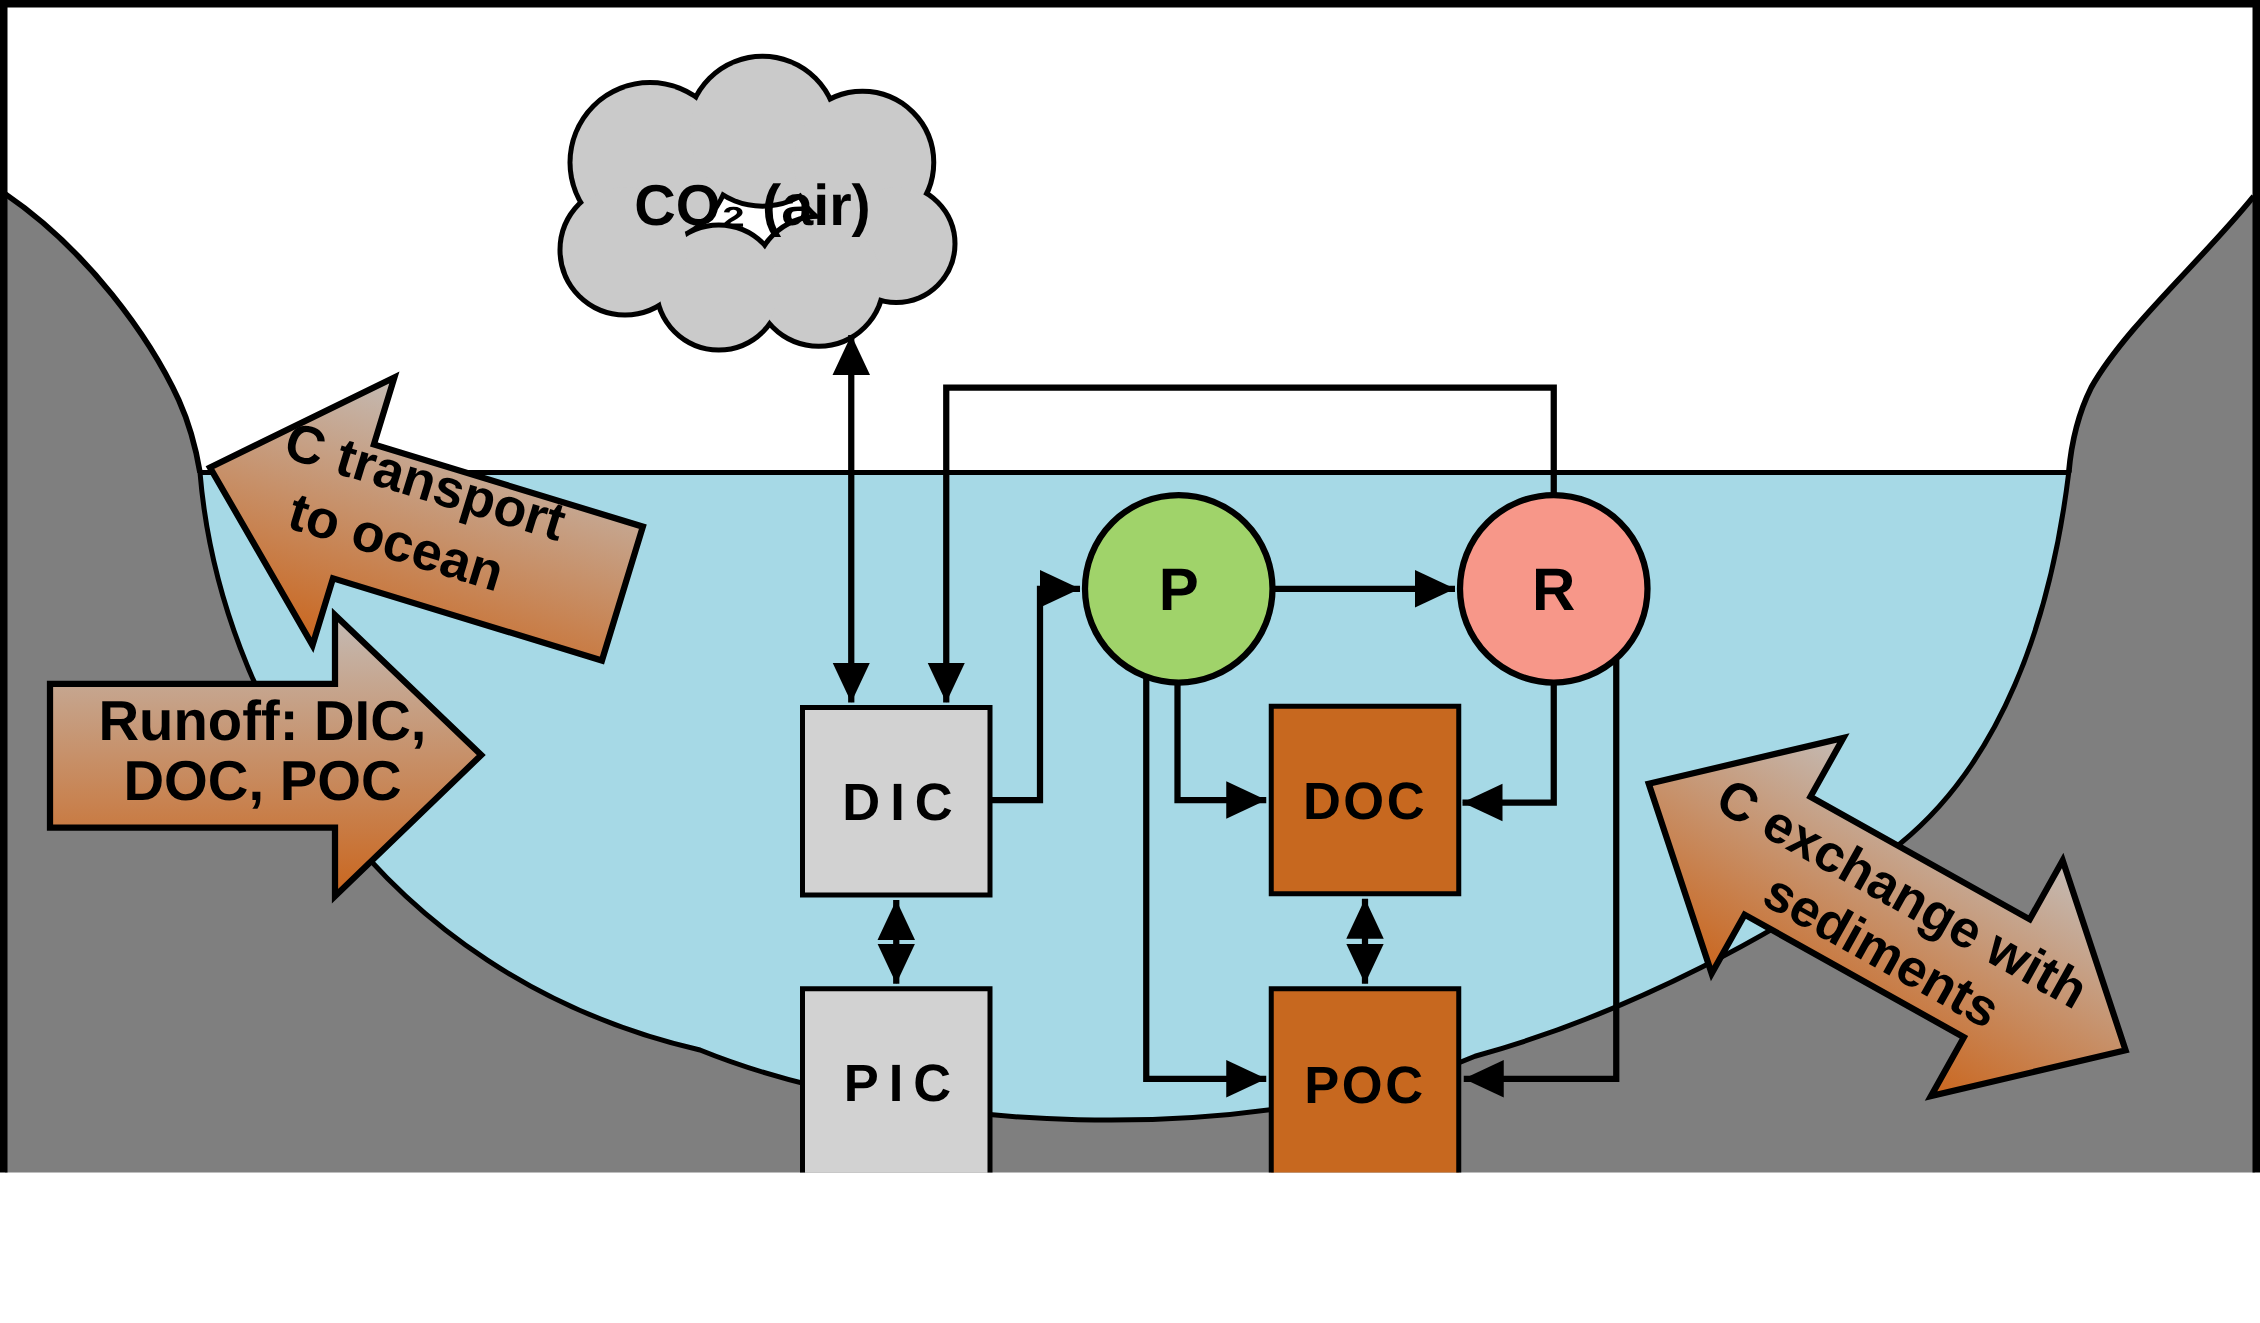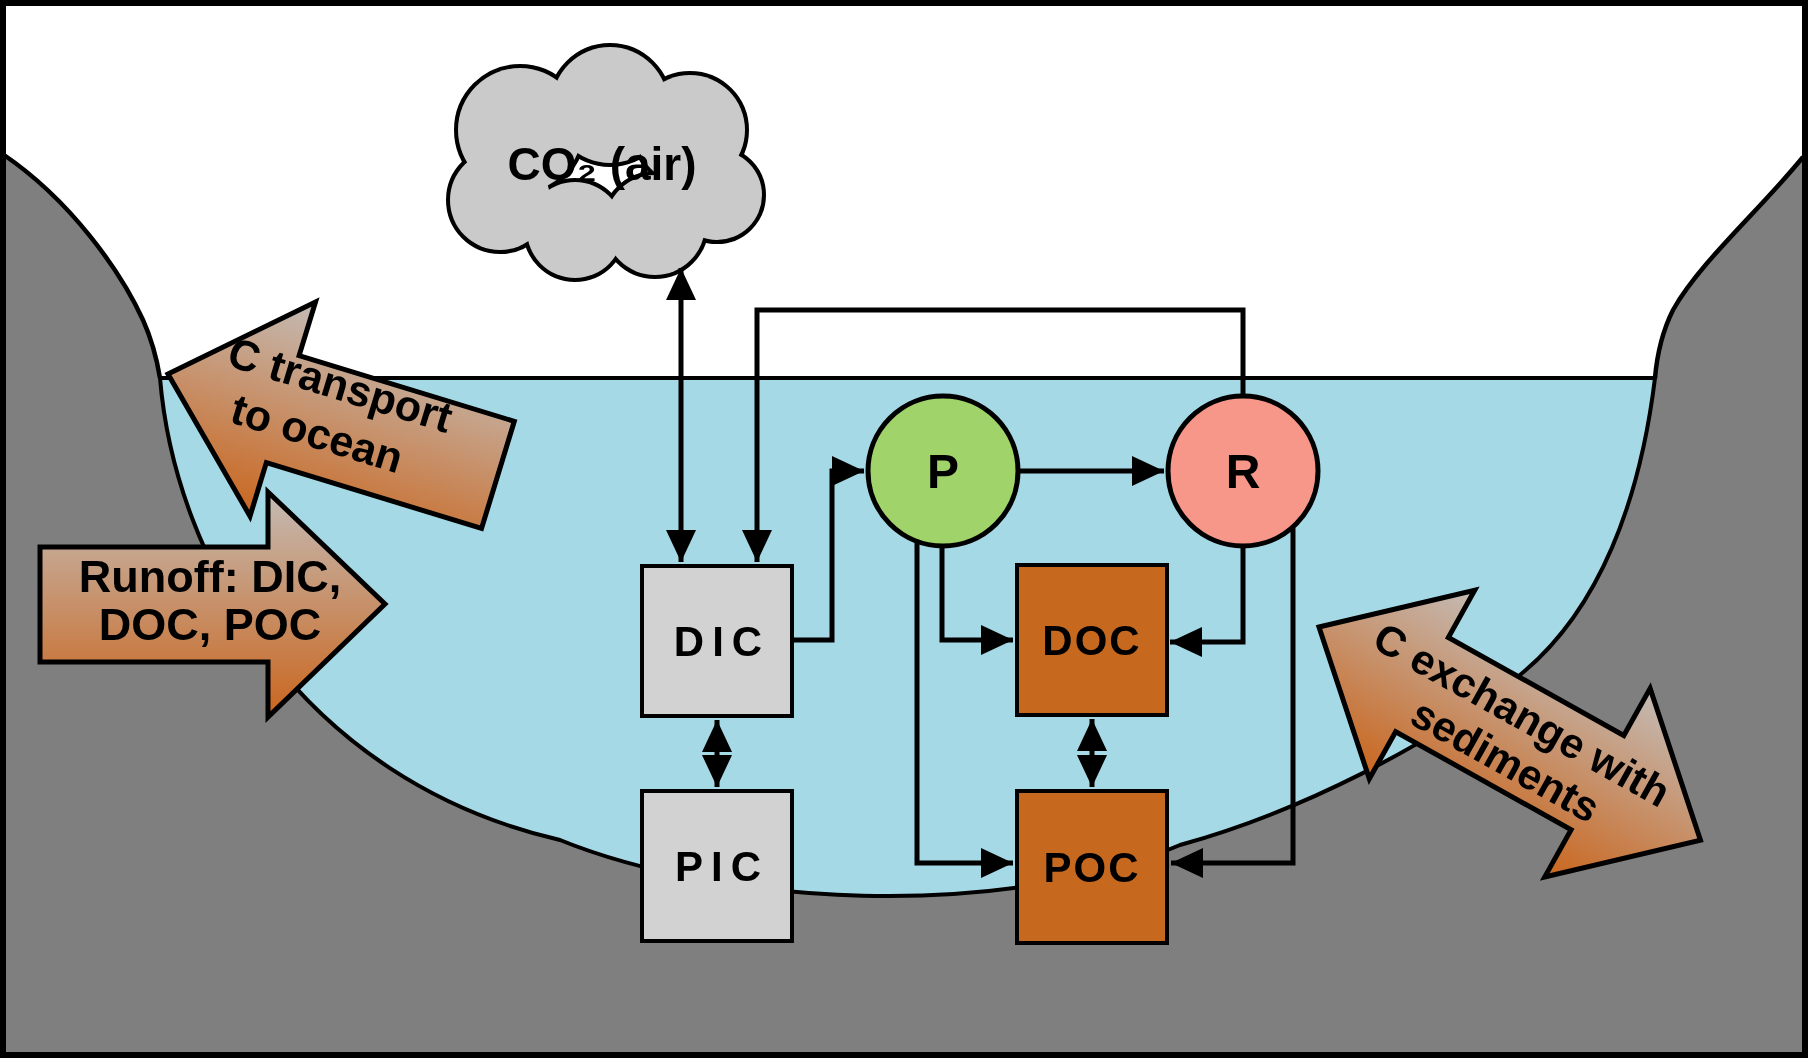--- a/index.html
+++ b/index.html
@@ -1,16 +1,16 @@
 <!DOCTYPE html>
 <html><head>
 <meta charset="utf-8">
 <style>
   html,body { margin:0; padding:0; background:#fff; }
-  .stage { width:1808px; height:1058px; position:relative; }
+  .stage { width:1808px; height:938px; position:relative; }
   svg text {
     font-family:"Liberation Sans", sans-serif;
     font-weight:bold;
     fill:#000;
   }
 </style>
 </head>
 <body>
 
 <div class="stage">

